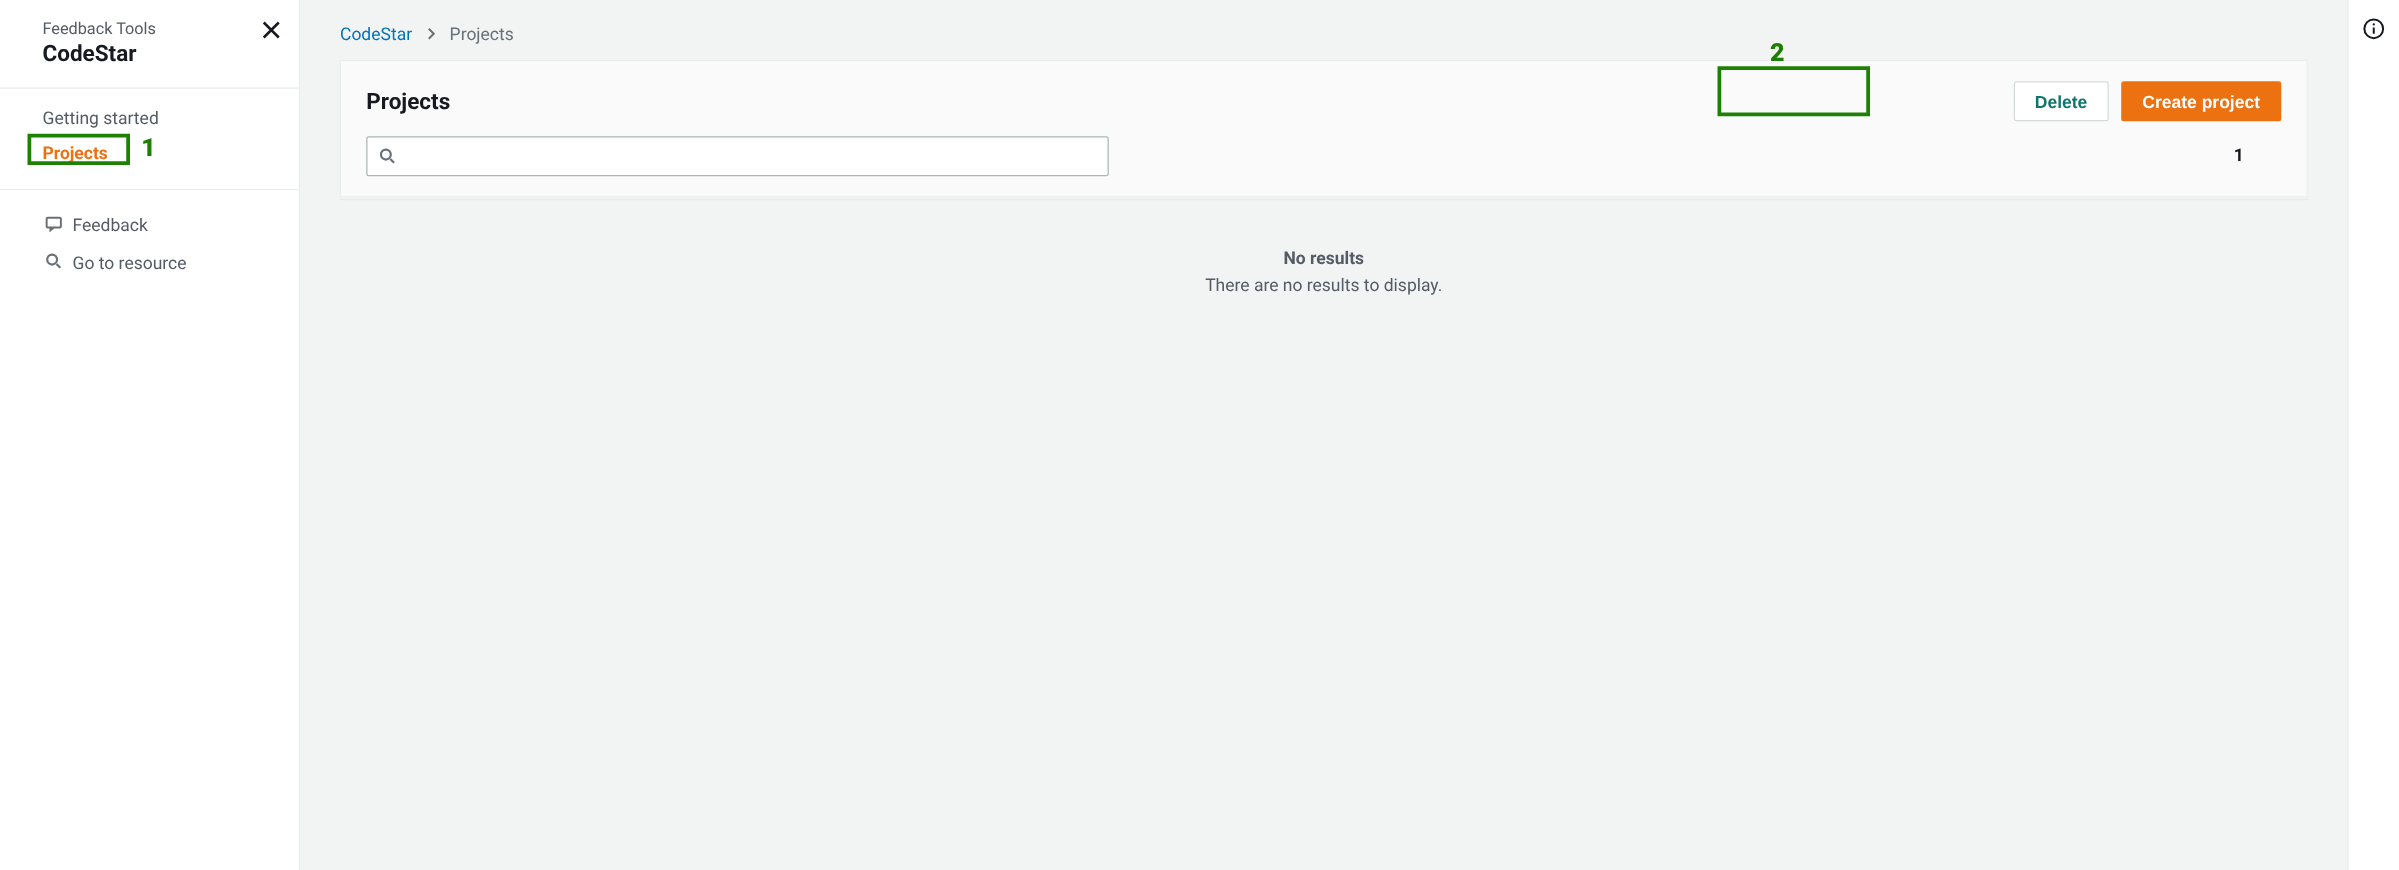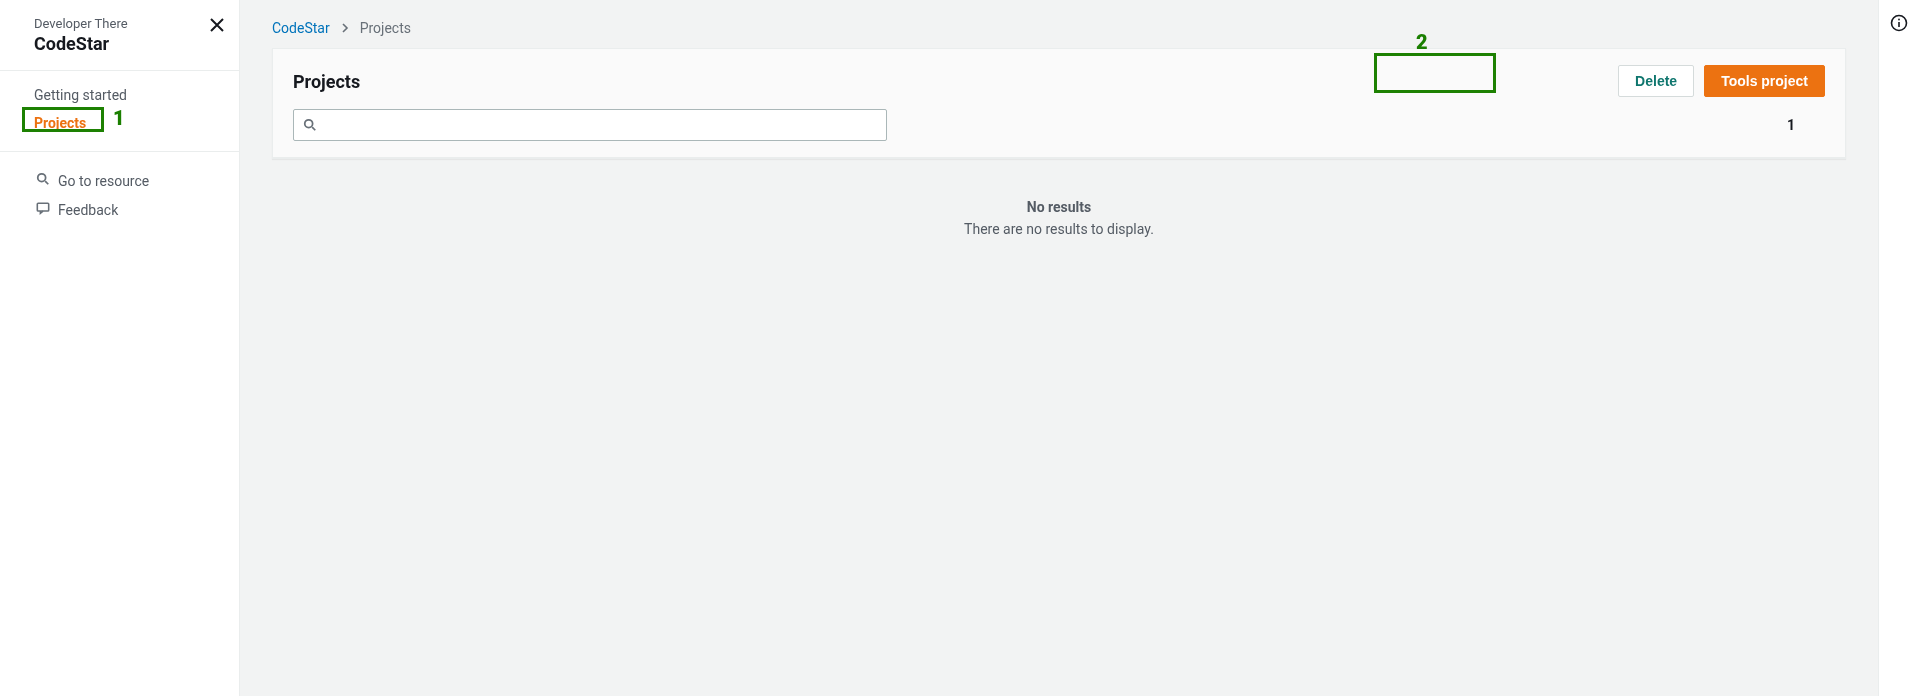--- a/index.html
+++ b/index.html
@@ -267,54 +267,54 @@
       pointer-events: none;
     }
   </style>
 </head>
 <body>
 
 <div class="layout">
 
   <aside class="sidebar">
     <div class="sidebar-header">
-      <div class="sub">Developer There</div>
+      <div class="sub">Feedback Tools</div>
       <div class="title">CodeStar</div>
       <div class="sidebar-close">
         <span>
           <svg viewBox="0 0 16 16" stroke="#16191f" stroke-width="2" fill="none">
               <path d="M2 2 L14 14 M14 2 L2 14"></path>
             </svg>
         </span>
       </div>
     </div>
 
     <nav class="sidebar-nav">
       <a class="nav-item">Getting started</a>
       <a class="nav-item active">Projects</a>
     </nav>
 
     <div class="sidebar-foot">
       <a class="foot-item">
         <span>
+          <svg viewBox="0 0 16 16" fill="none" stroke="#687078" stroke-width="1.8">
+              <rect x="1.5" y="2.5" width="13" height="9" rx="1"></rect>
+              <path d="M5 11.5 L5 14 L8 11.5"></path>
+            </svg>
+        </span>
+        <span>Feedback</span>
+      </a>
+      <a class="foot-item">
+        <span>
           <svg viewBox="0 0 16 16" fill="none" stroke="#687078" stroke-width="2">
               <circle cx="6.5" cy="6.5" r="4.5"></circle>
               <path d="M10.5 10.5 L14 14"></path>
             </svg>
         </span>
         <span>Go to resource</span>
-      </a>
-      <a class="foot-item">
-        <span>
-          <svg viewBox="0 0 16 16" fill="none" stroke="#687078" stroke-width="1.8">
-              <rect x="1.5" y="2.5" width="13" height="9" rx="1"></rect>
-              <path d="M5 11.5 L5 14 L8 11.5"></path>
-            </svg>
-        </span>
-        <span>Feedback</span>
       </a>
     </div>
   </aside>
 
   <main class="main">
     <div class="breadcrumb">
       <span class="crumb-link">CodeStar</span>
       <span class="crumb-sep">
         <svg viewBox="0 0 10 10" fill="none" stroke="#687078" stroke-width="1.6">
             <path d="M3 1 L7 5 L3 9"></path>
@@ -322,21 +322,21 @@
       </span>
       <span>Projects</span>
     </div>
 
     <section class="panel">
       <div class="panel-header">
         <div class="panel-top">
           <h2 class="panel-title">Projects</h2>
           <div class="panel-actions">
             <button class="btn btn-normal disabled">Delete</button>
-            <button class="btn btn-primary">Tools project</button>
+            <button class="btn btn-primary">Create project</button>
           </div>
         </div>
         <div class="panel-controls">
           <div class="search-wrap">
             <span>
               <svg viewBox="0 0 16 16" fill="none" stroke="#687078" stroke-width="2">
                   <circle cx="6.5" cy="6.5" r="4.5"></circle>
                   <path d="M10.5 10.5 L14 14"></path>
                 </svg>
             </span>

